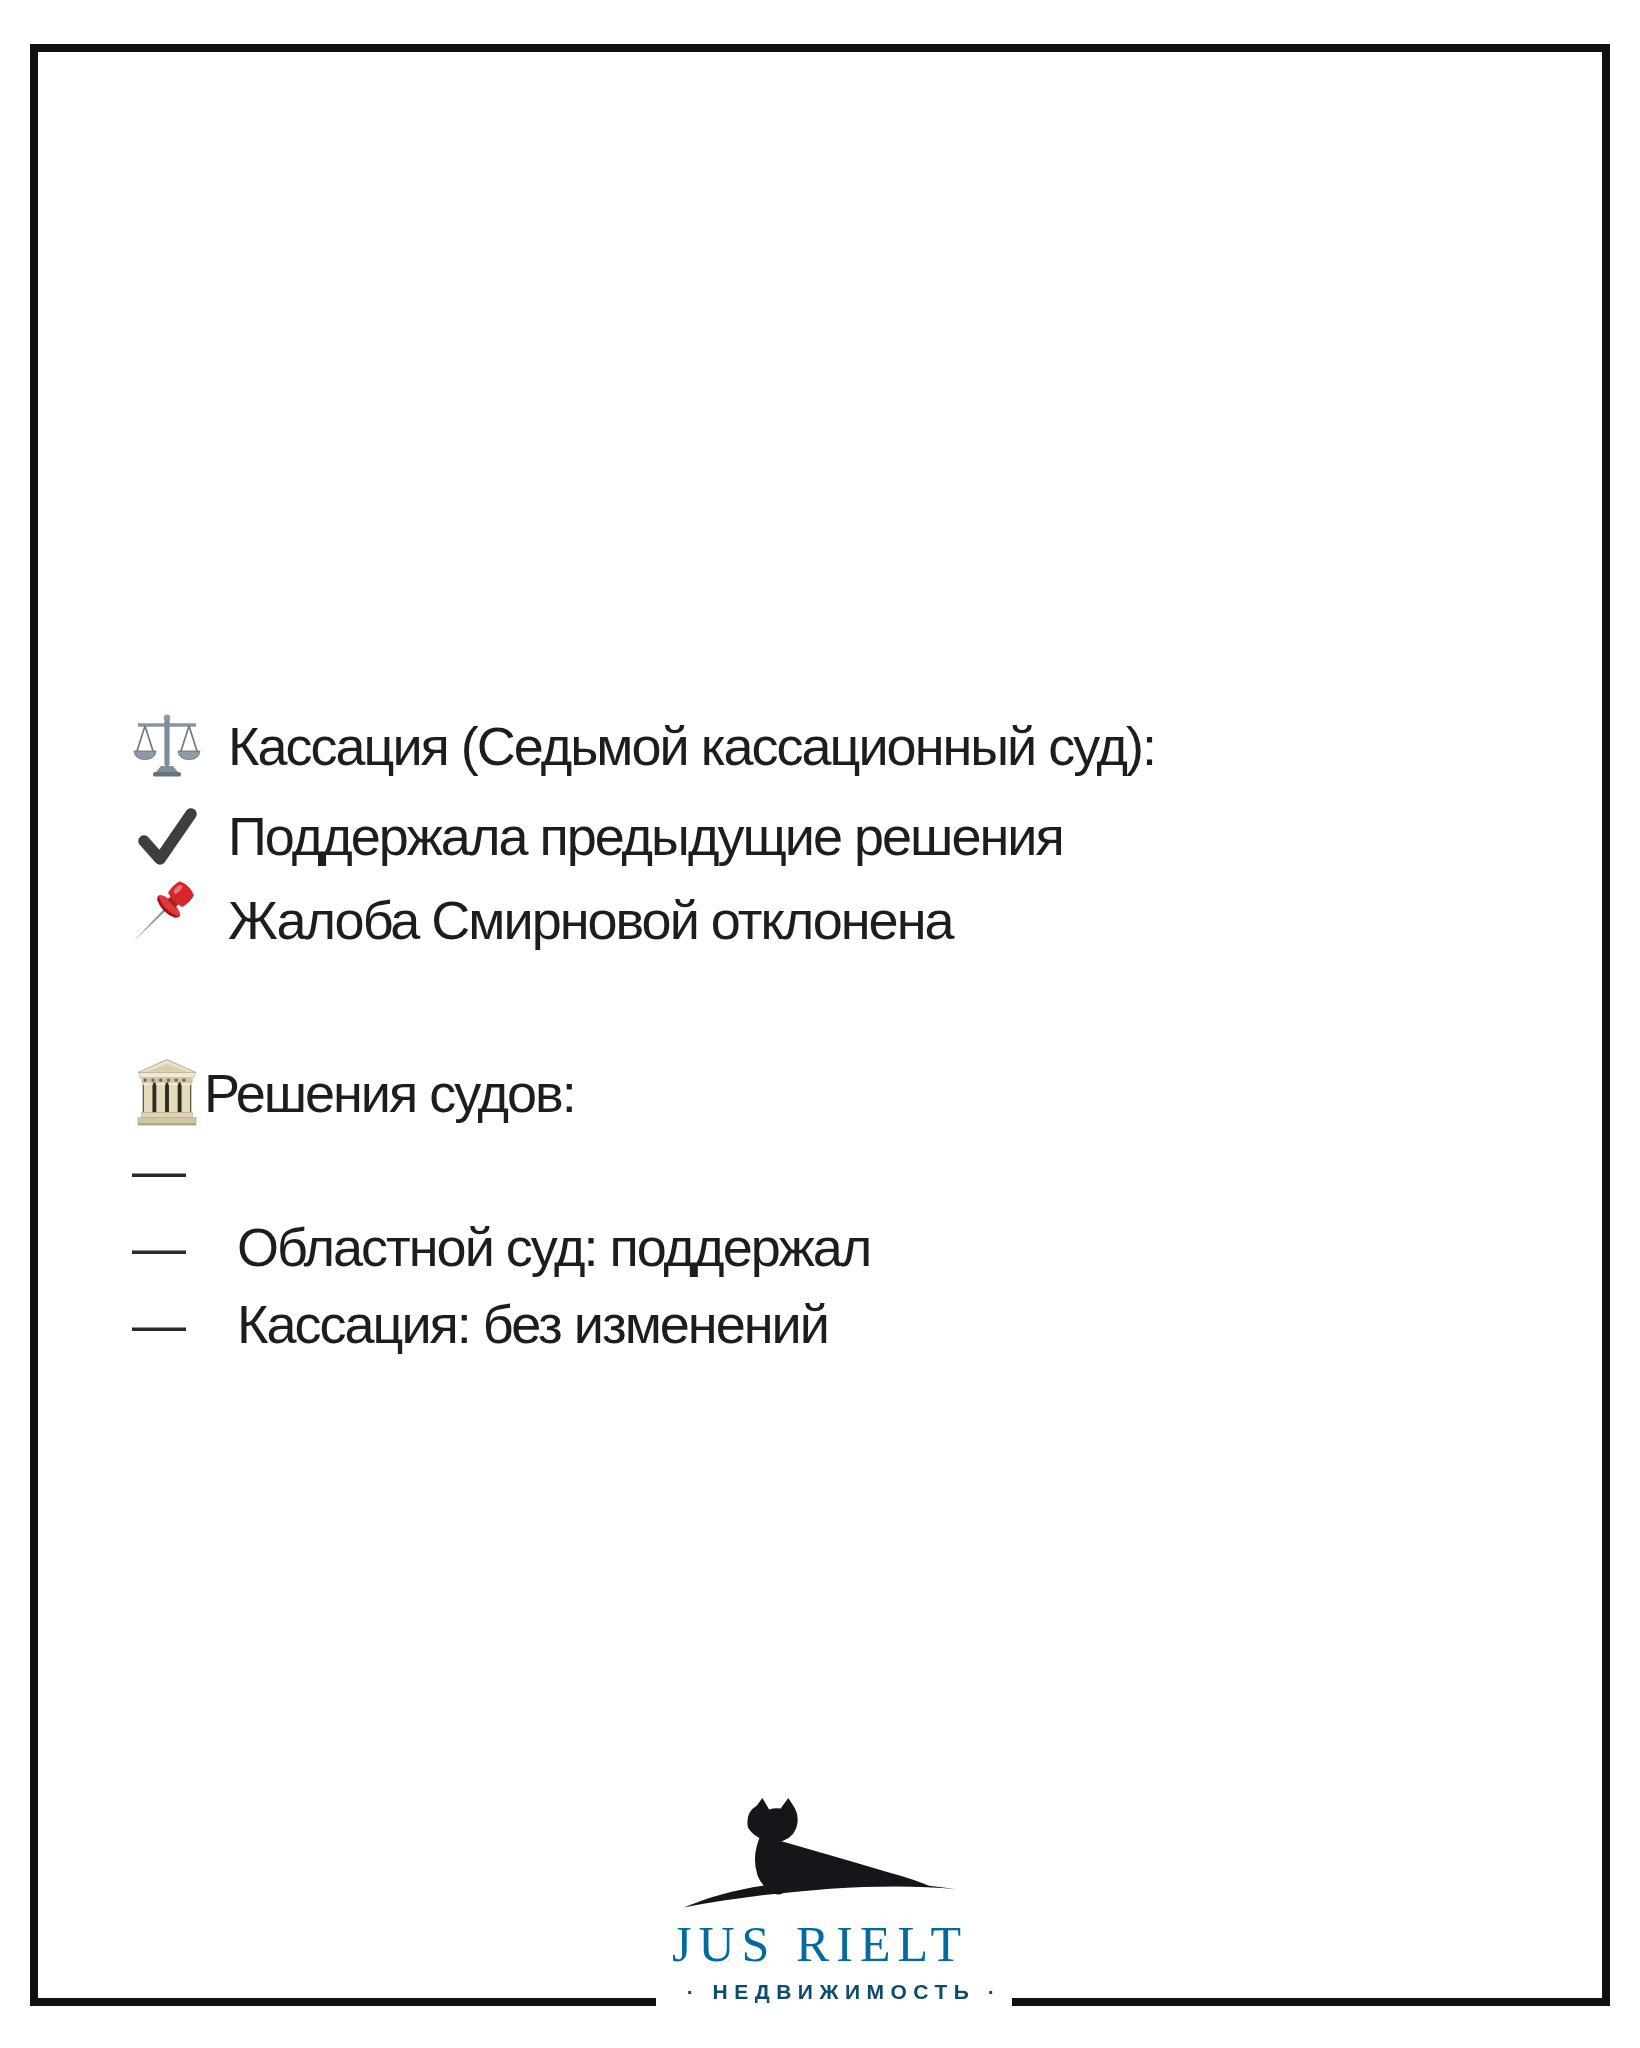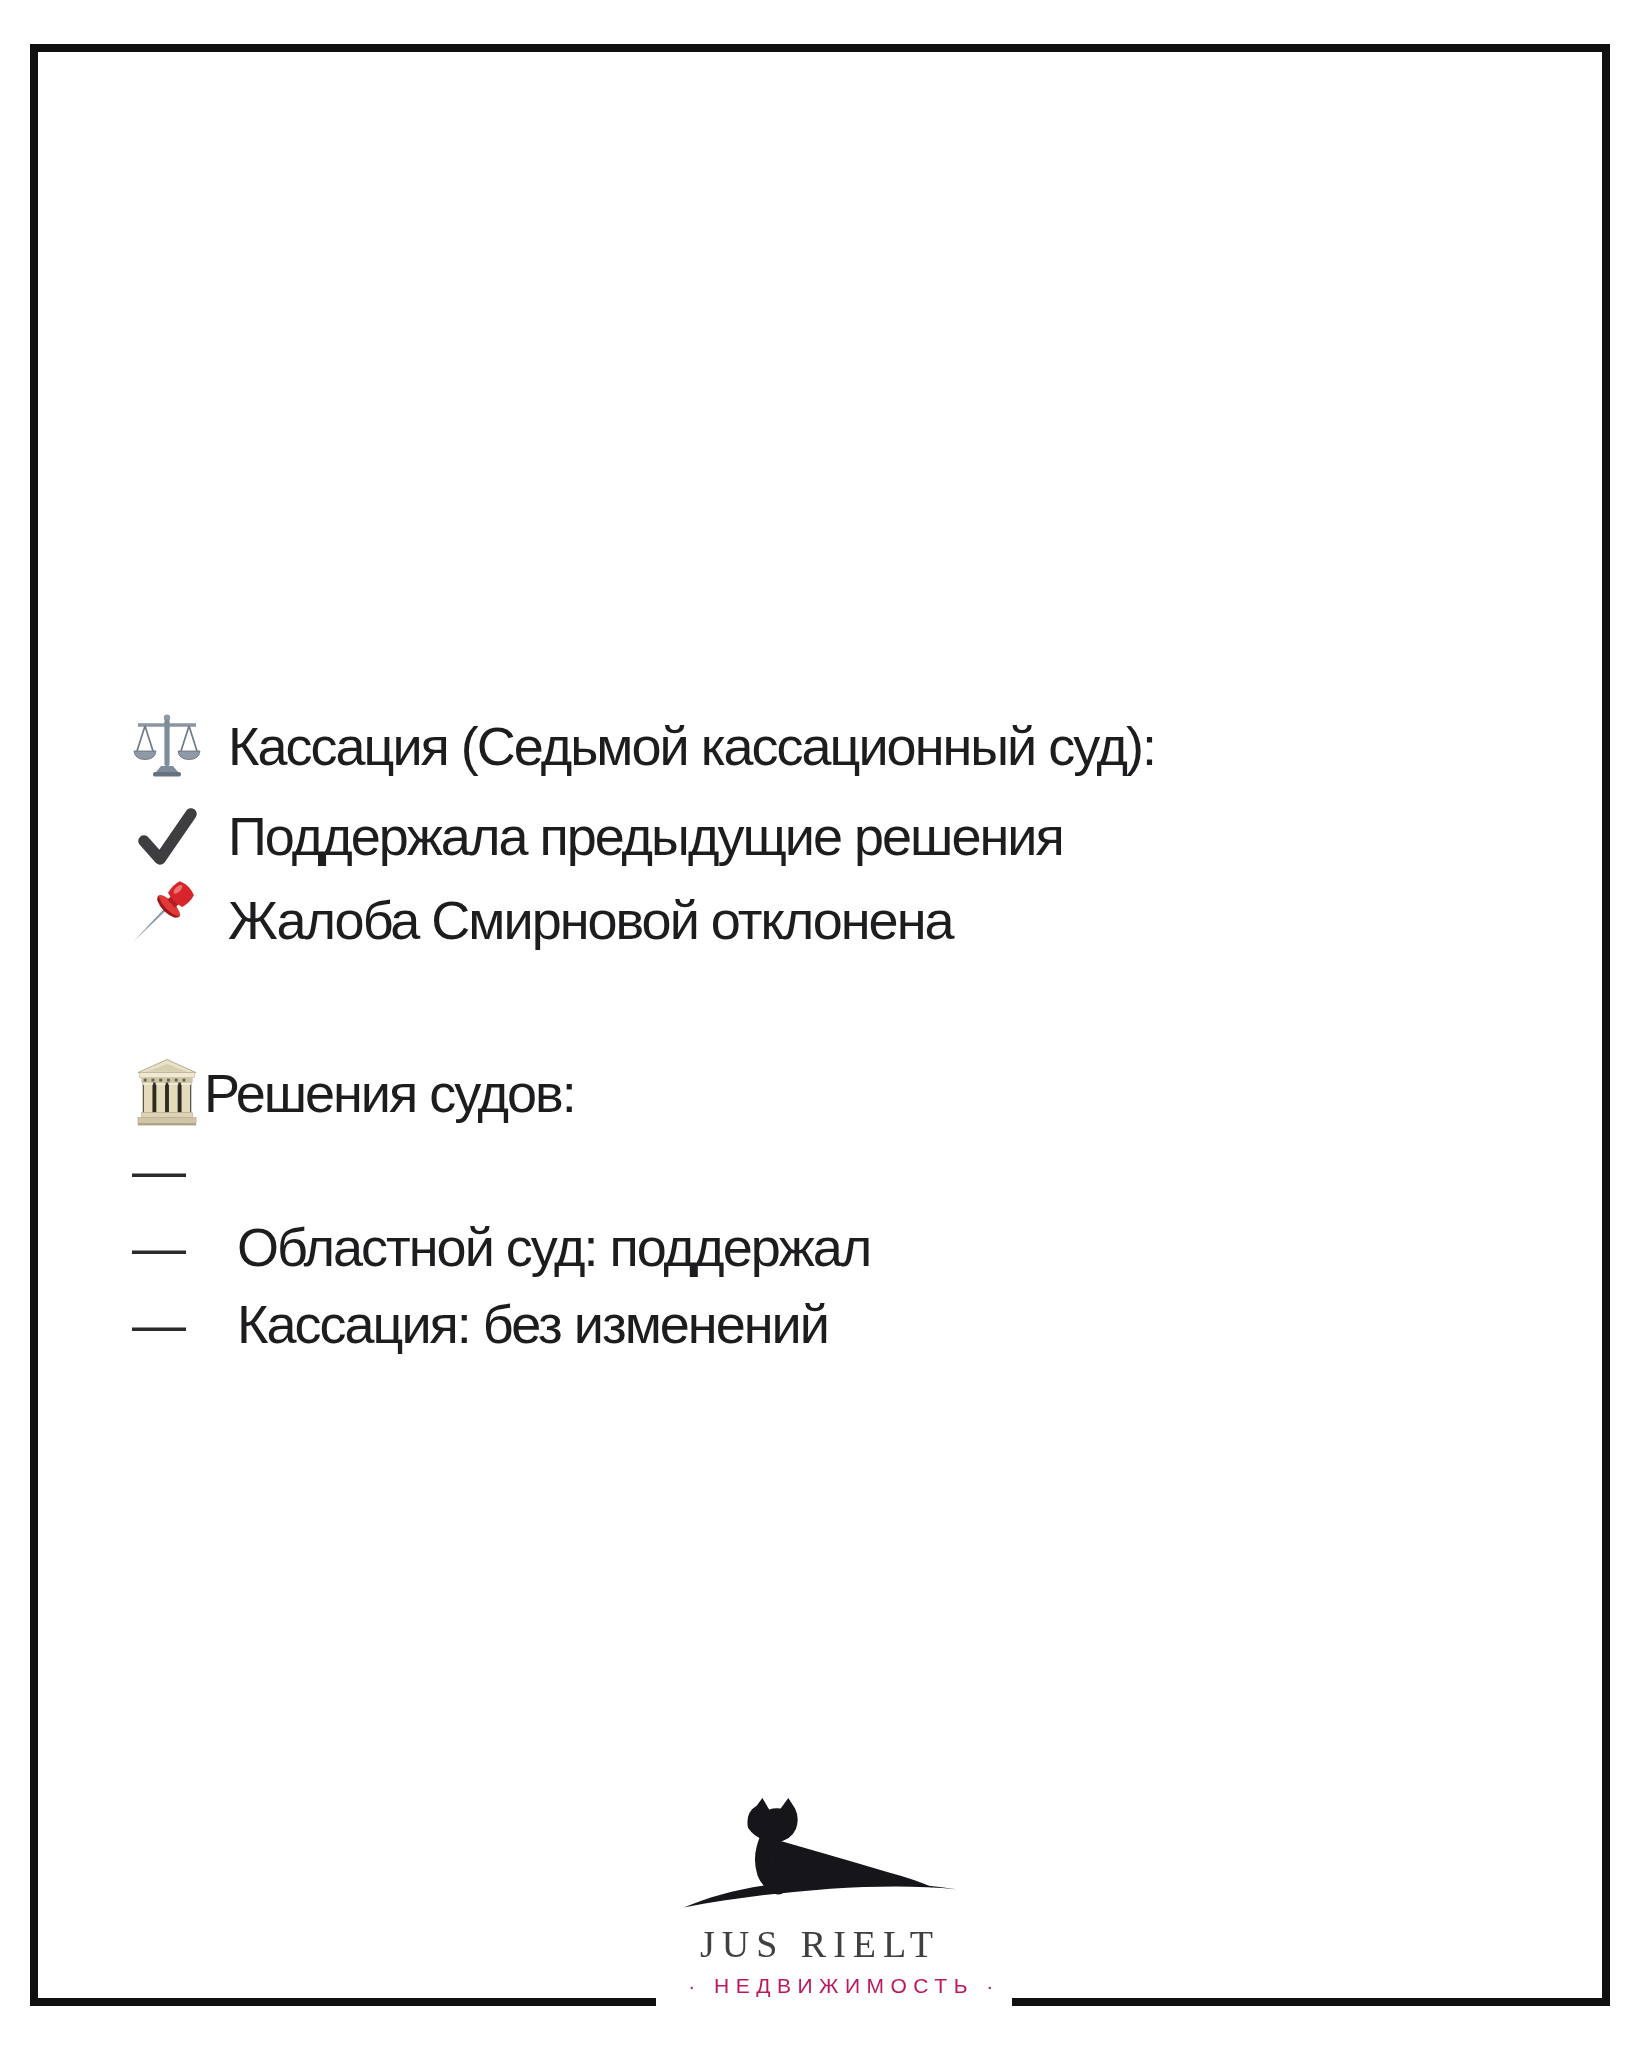--- a/index.html
+++ b/index.html
@@ -31,28 +31,28 @@
   .bullet-row{
     position:absolute;left:132px;height:76px;display:flex;align-items:center;z-index:3;
     font-size:54px;line-height:1;color:#1d1d1f;letter-spacing:-2px;white-space:nowrap;
   }
   .bullet-row .bullet{display:inline-block;width:105px;color:#2a2a2c;}
   .logo{
     position:absolute;left:0;top:1798px;width:100%;text-align:center;z-index:3;
   }
   .logo .cat{display:block;margin:0 auto;}
   .brand{
-    display:block;margin-top:7px;
-    font-family:"Liberation Serif", serif;font-size:38px;line-height:1;
-    letter-spacing:7px;color:#404040;white-space:nowrap;
+    display:block;margin-top:1px;
+    font-family:"Liberation Serif", serif;font-size:50px;line-height:1;
+    letter-spacing:7px;color:#0369a1;white-space:nowrap;
   }
   .tagline{
     display:block;margin-top:12px;
-    font-family:"Liberation Sans", sans-serif;font-weight:normal;font-size:21px;line-height:1;
-    letter-spacing:6.5px;color:#be185d;white-space:nowrap;padding-left:48px;
+    font-family:"Liberation Sans", sans-serif;font-weight:bold;font-size:21px;line-height:1;
+    letter-spacing:6.5px;color:#0c4a6e;white-space:nowrap;padding-left:48px;
   }
   svg{display:block;}
 </style>
 </head>
 <body>
 
 <div class="frame"></div>
 <div class="frame-mask"></div>
 
 <div class="row" style="top:708px;align-items:center;">

